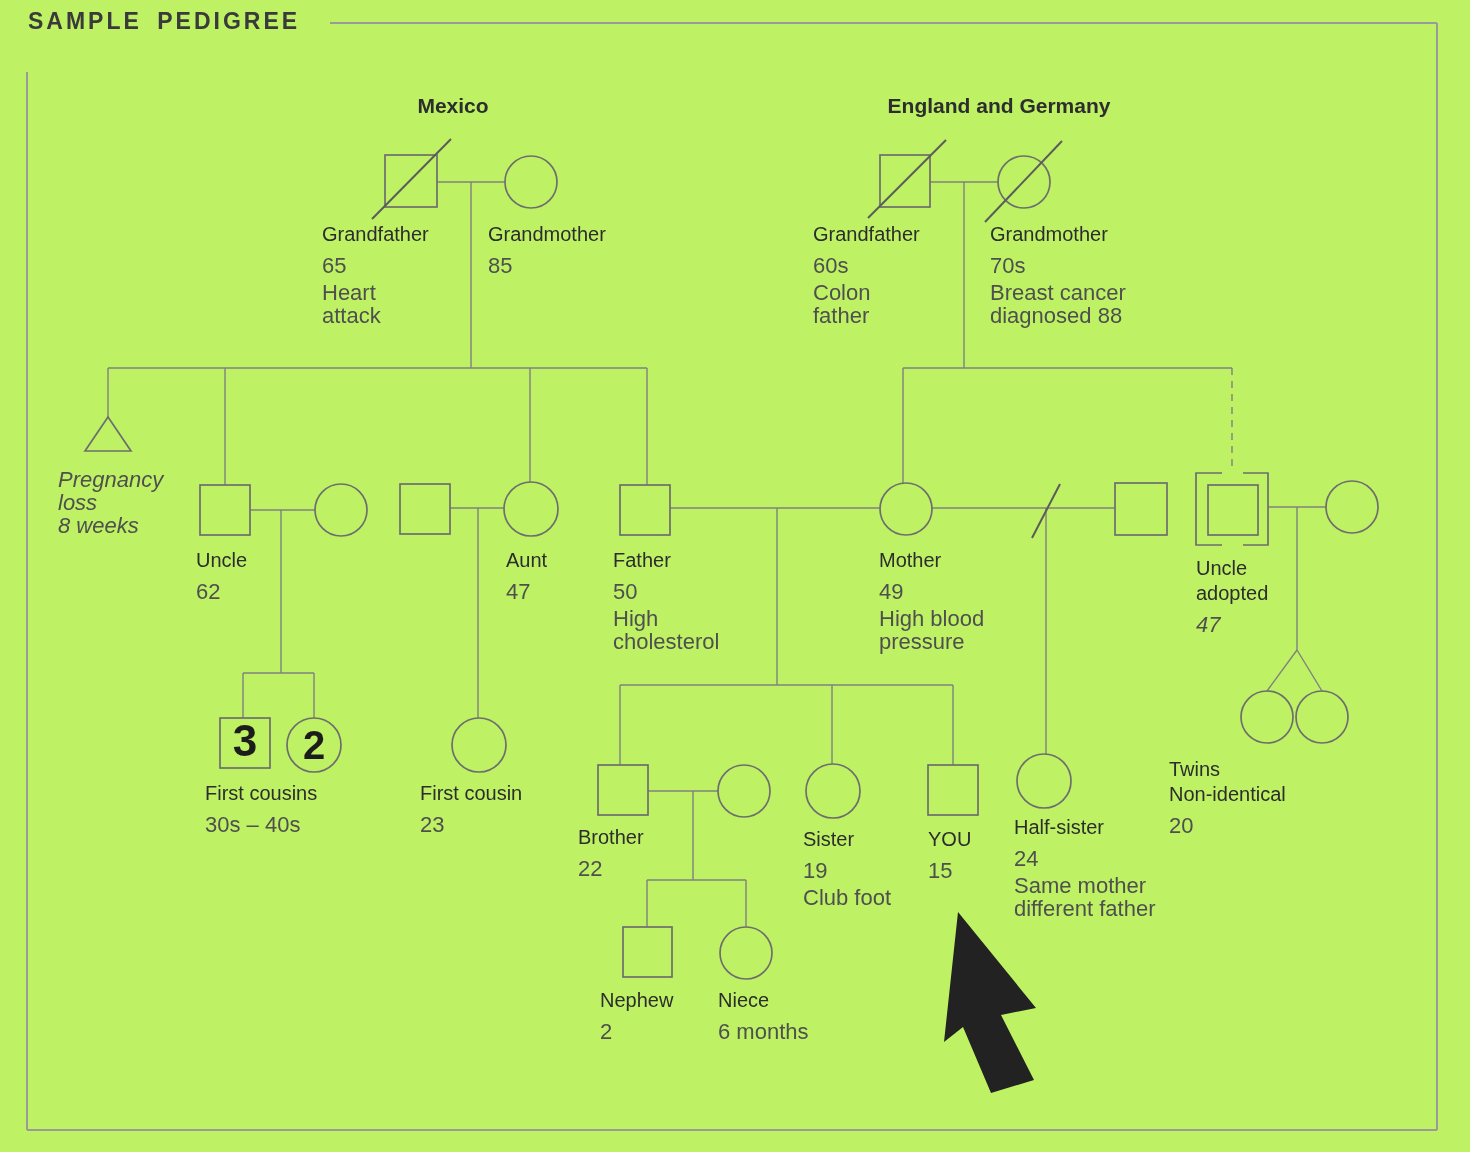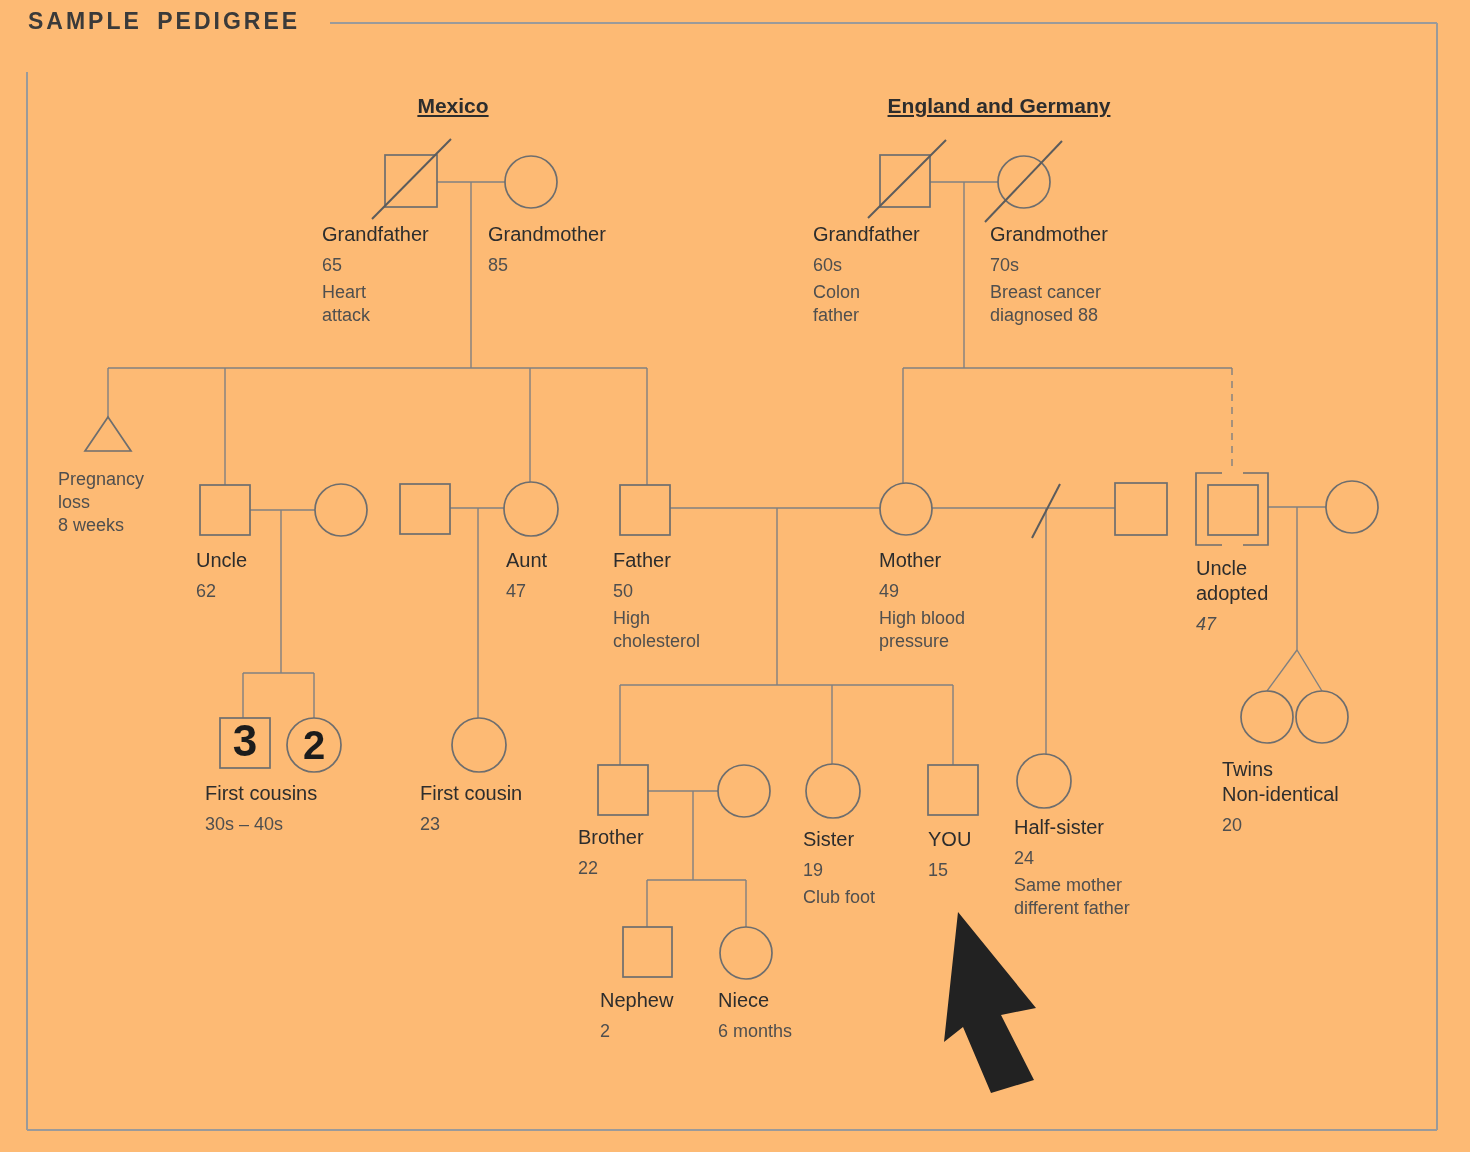--- a/index.html
+++ b/index.html
@@ -1,33 +1,33 @@
 <!DOCTYPE html>
 <html><head>
 <meta charset="utf-8">
 <style>
   html,body{margin:0;padding:0;background:#fdfdfd;}
   #canvas{
-    position:relative;width:1470px;height:1152px;background:#fdba74;overflow:hidden;
+    position:relative;width:1470px;height:1152px;background:#bef264;overflow:hidden;
     font-family:"Liberation Sans","DejaVu Sans",sans-serif;color:#3d3d3d;
   }
   svg.layer{position:absolute;left:0;top:0;}
   .title{
     position:absolute;left:28px;top:8px;font-size:23px;font-weight:bold;
     letter-spacing:3px;color:#3a3a3a;word-spacing:6px;
   }
   .origin{
-    position:absolute;font-size:21px;font-weight:bold;color:#2d2d2d;text-align:center;text-decoration:underline;
+    position:absolute;font-size:21px;font-weight:bold;color:#2d2d2d;text-align:center;
   }
   .lbl{position:absolute;}
   .lbl .name{font-size:20px;font-weight:normal;color:#2d2d2d;line-height:25px;}
-  .lbl .det{font-size:18px;color:#4f4f4f;line-height:23px;}
+  .lbl .det{font-size:22px;color:#4f4f4f;line-height:23px;}
   .lbl .det.first{margin-top:7px;margin-bottom:4px;}
   .lbl .det.italic{font-style:italic;margin-top:7px;}
-  .plain .det{line-height:23px;}
+  .plain .det{line-height:23px;font-style:italic;}
   .bignum{
     position:absolute;display:flex;align-items:center;justify-content:center;
     font-weight:bold;color:#1c1c1c;
   }
 </style>
 </head>
 <body>
 
 <div id="canvas">
 
@@ -219,21 +219,21 @@
     <div class="det first">15</div>
   </div>
 
   <div class="lbl" style="left:1014px;top:815px">
     <div class="name">Half-sister</div>
     <div class="det first">24</div>
     <div class="det">Same mother</div>
     <div class="det">different father</div>
   </div>
 
-  <div class="lbl" style="left:1222px;top:757px">
+  <div class="lbl" style="left:1169px;top:757px">
     <div class="name">Twins</div>
     <div class="name">Non-identical</div>
     <div class="det first">20</div>
   </div>
 
   <div class="lbl" style="left:600px;top:988px">
     <div class="name">Nephew</div>
     <div class="det first">2</div>
   </div>
 

